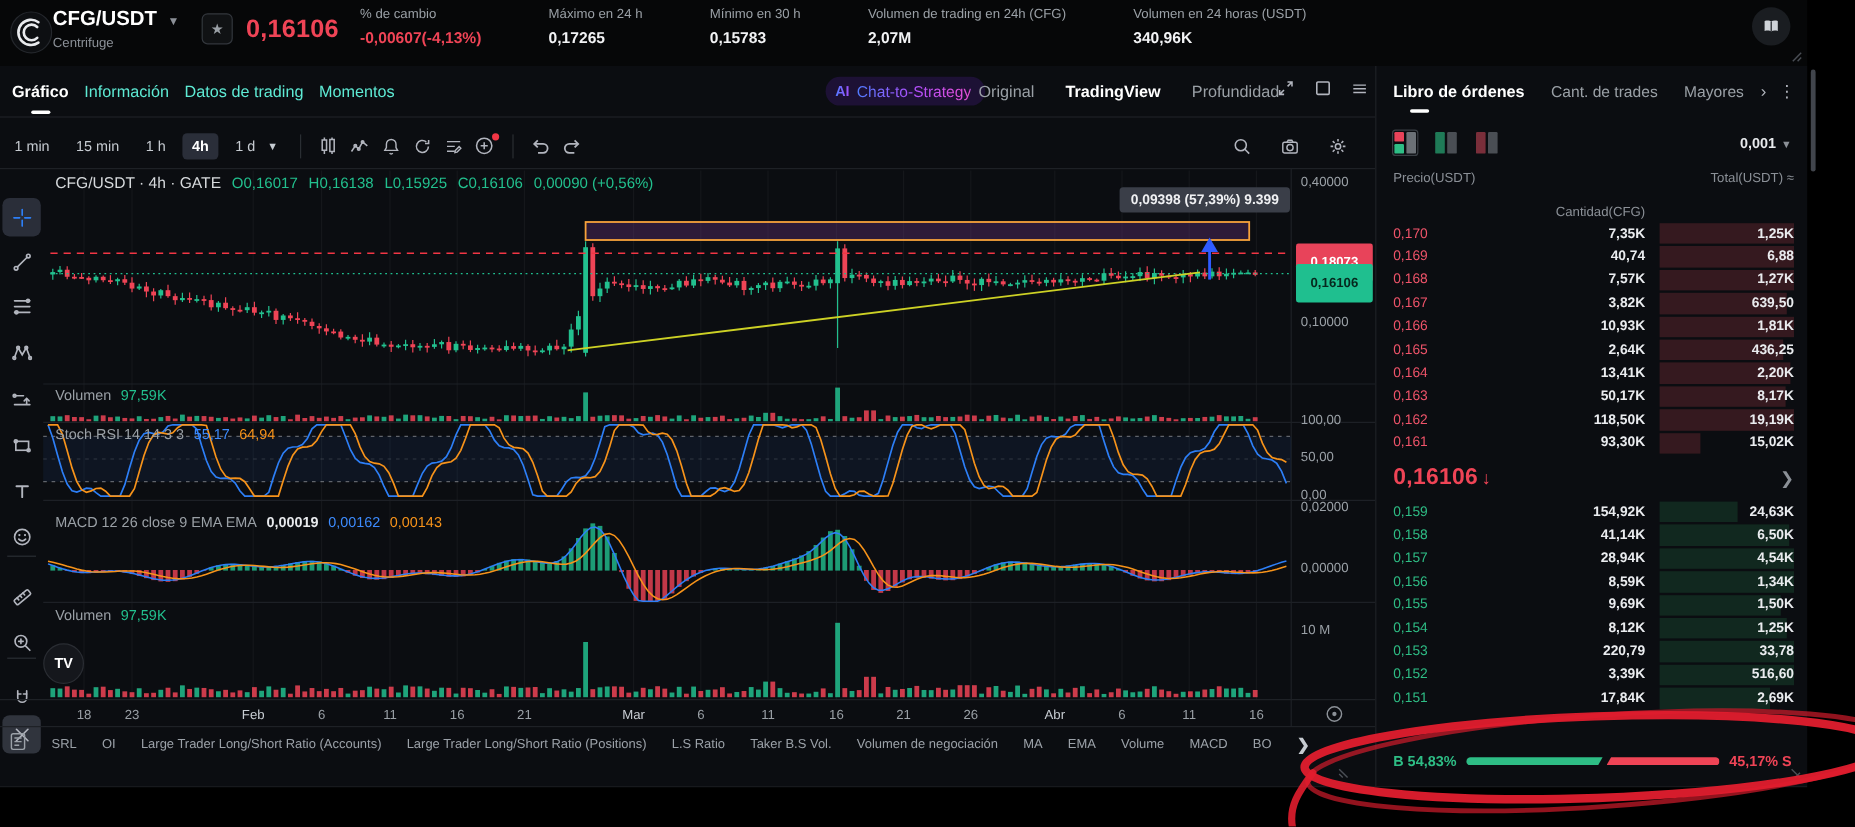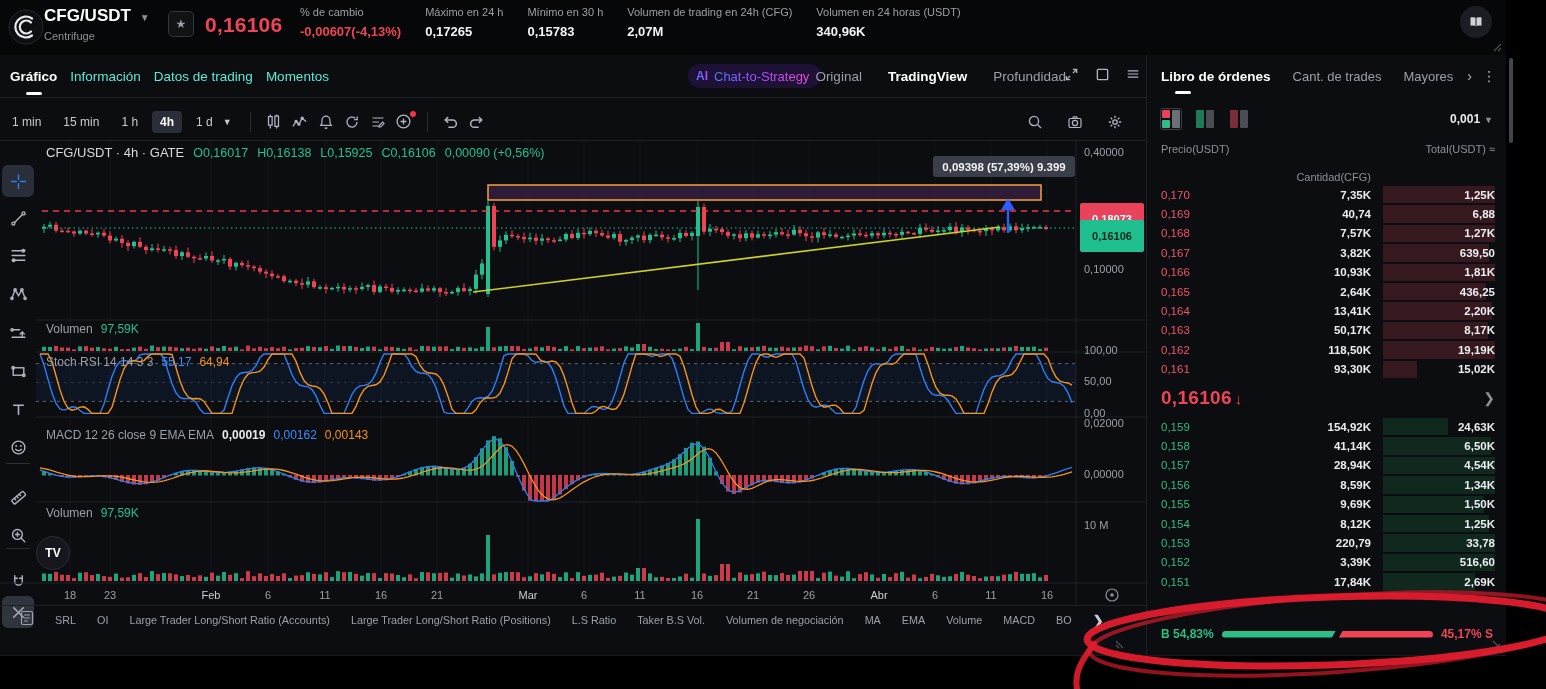--- a/index.html
+++ b/index.html
@@ -7,21 +7,21 @@
     font-family:"Liberation Sans",sans-serif;color:#e8eaed;-webkit-font-smoothing:antialiased;}
   
   .topbar{position:absolute;left:0;top:0;width:1546px;height:55px;background:#060708;border-bottom:1px solid #17191d;}
   .logo{position:absolute;left:8px;top:9px;width:36px;height:36px;border-radius:50%;}
   .pair-line{position:absolute;left:44px;top:6px;font-size:17px;font-weight:bold;color:#fff;}
   .pair-caret{color:#8b9097;font-size:10px;margin-left:4px;}
   .pair-sub{position:absolute;left:44px;top:30px;font-size:11px;color:#8b9097;}
   .fav-btn{position:absolute;left:168px;top:11px;width:24px;height:24px;border:1px solid #33373d;border-radius:5px;
     color:#9aa0a6;font-size:12px;display:flex;align-items:center;justify-content:center;background:#101214;}
   .big-price{position:absolute;left:205px;top:13px;font-size:21px;font-weight:bold;color:#ef4456;letter-spacing:.2px;}
-  .stats{position:absolute;left:300px;top:6px;display:flex;gap:24px;}
+  .stats{position:absolute;left:300px;top:6px;display:flex;gap:56px;}
   .stat .s-label{font-size:11px;color:#9aa0a6;margin-bottom:6px;}
   .stat .s-value{font-size:13px;font-weight:bold;color:#f2f3f5;}
   .stat .s-value.red{color:#ef4456;}
   .news-btn{position:absolute;left:1460px;top:6px;width:32px;height:32px;border-radius:50%;background:#1a1d21;
     display:flex;align-items:center;justify-content:center;}
   
   .chart-panel{position:absolute;left:0;top:55px;width:1146px;height:600px;background:#0b0d11;border-bottom:1px solid #17191d;}
   .orderbook{position:absolute;left:1146px;top:55px;width:360px;height:600px;background:#0b0d11;
     border-left:1px solid #1e2126;border-bottom:1px solid #17191d;}
   
@@ -68,21 +68,21 @@
   .yaxis{position:absolute;left:1080px;top:0;width:66px;height:465px;font-size:11px;color:#9aa0a6;}
   .ylab{position:absolute;left:4px;}
   .badge{position:absolute;left:0;width:64px;height:32px;border-radius:2px;color:#fff;font-size:11px;font-weight:bold;
     display:flex;align-items:center;justify-content:center;}
   .badge.red{background:#e8435a;}
   .badge.green{background:#1fbf8f;color:#06281e;}
   .tvlogo{position:absolute;left:36px;top:396px;width:32px;height:32px;border-radius:50%;background:#15171c;
     border:1px solid #2a2d33;color:#ffffff;font-size:12px;font-weight:bold;display:flex;align-items:center;justify-content:center;}
   
   .ind-bar{position:absolute;left:0;top:550px;width:100%;height:29px;border-top:1px solid #1e2126;
-    display:flex;align-items:center;gap:21px;padding-left:20px;box-sizing:border-box;}
+    display:flex;align-items:center;gap:21px;padding-left:8px;box-sizing:border-box;}
   .ind-item{font-size:10.8px;color:#9ba1a8;white-space:nowrap;}
   .ind-chev{color:#c6cbd1;font-size:13px;font-weight:bold;}
   
   .ob-tabs{position:absolute;left:0;top:0;width:100%;height:42px;display:flex;align-items:center;}
   .ob-tab{font-size:13px;color:#9aa0a6;margin-left:22px;position:relative;white-space:nowrap;}
   .ob-tab:first-child{margin-left:14px;}
   .ob-tab.active{color:#fff;font-weight:bold;font-size:13.5px;}
   .ob-tab.active:after{content:"";position:absolute;left:14px;bottom:-10px;width:16px;height:3px;background:#fff;border-radius:2px;}
   .ob-tab-icons{position:absolute;right:10px;top:0;height:42px;display:flex;align-items:center;gap:10px;color:#b2b5be;}
   .ob-controls{position:absolute;left:0;top:48px;width:100%;height:32px;display:flex;align-items:center;}

